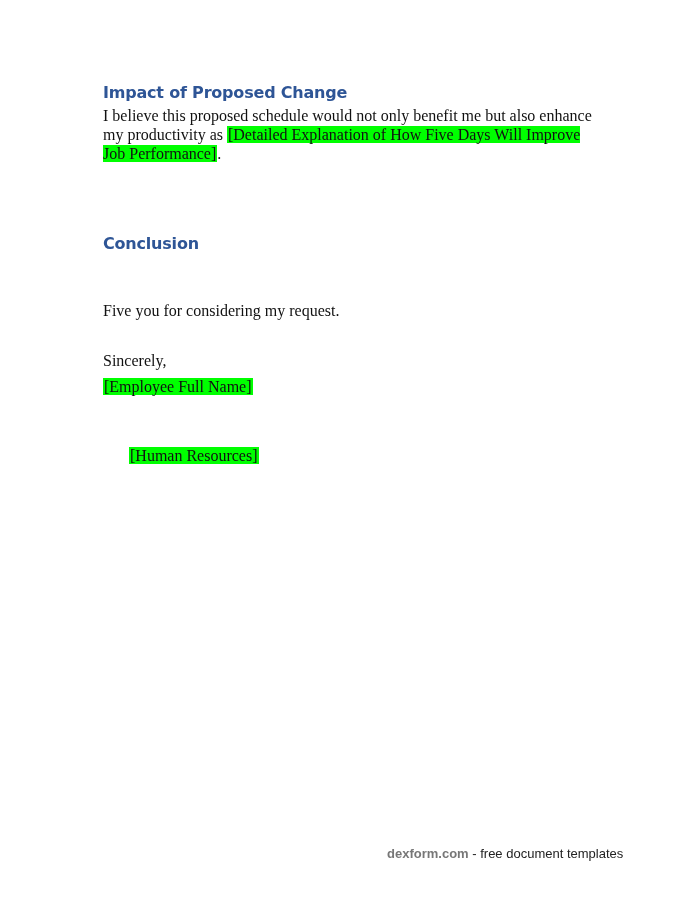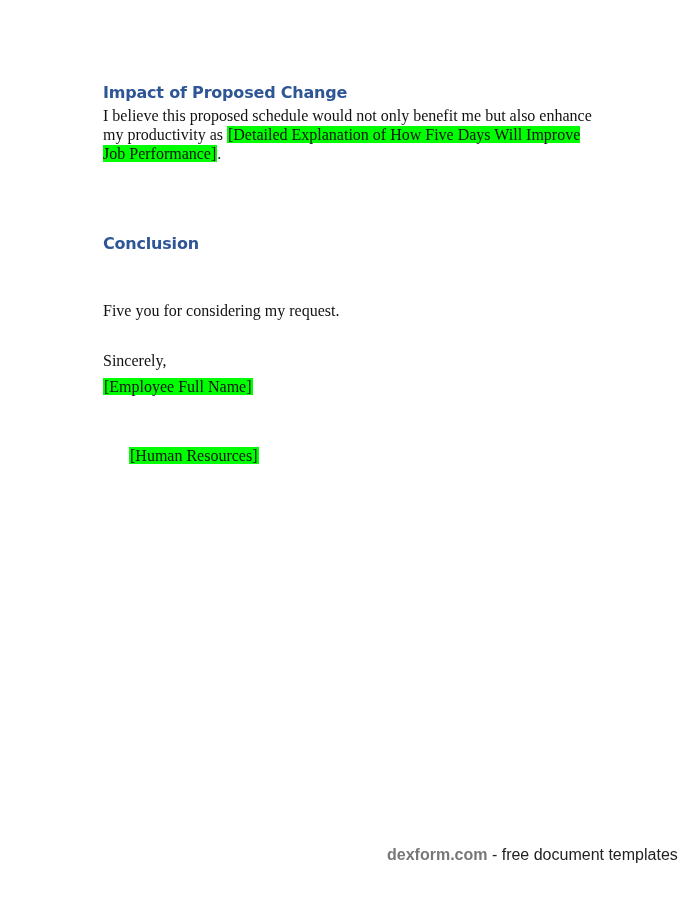--- a/index.html
+++ b/index.html
@@ -11,21 +11,21 @@
       font-weight: bold; color: #2e5596; font-size: 16px; letter-spacing: -0.2px;
     }
     .para {
       position: absolute; left: 103px; width: 500px;
       font-family: "Liberation Serif", "DejaVu Serif", serif;
       font-size: 16px; line-height: 19px; color: #111;
     }
     .hl { background: #00ff00; padding: 0 1px; }
     .footer {
       position: absolute; left: 387px; top: 846px;
-      font-family: "Liberation Sans", "DejaVu Sans", sans-serif; font-size: 16px; color: #222;
+      font-family: "Liberation Sans", "DejaVu Sans", sans-serif; font-size: 13px; color: #222;
     }
     .footer .brand { color: #777; font-weight: bold; }
   </style>
 </head>
 <body>
 
 <div class="page">
 
   <div class="heading" style="top:83px;">Impact of Proposed Change</div>
   <div class="para" style="top:106px;">

